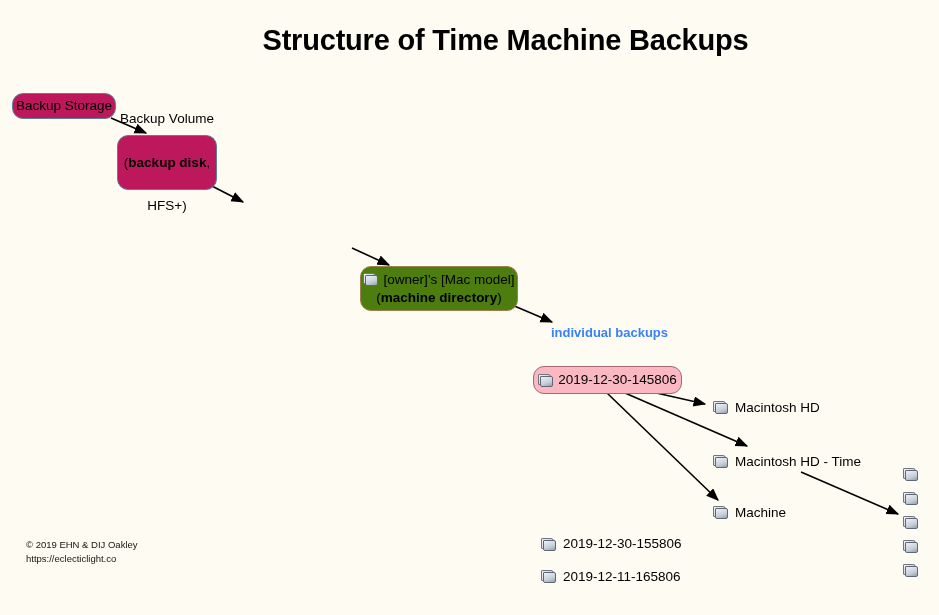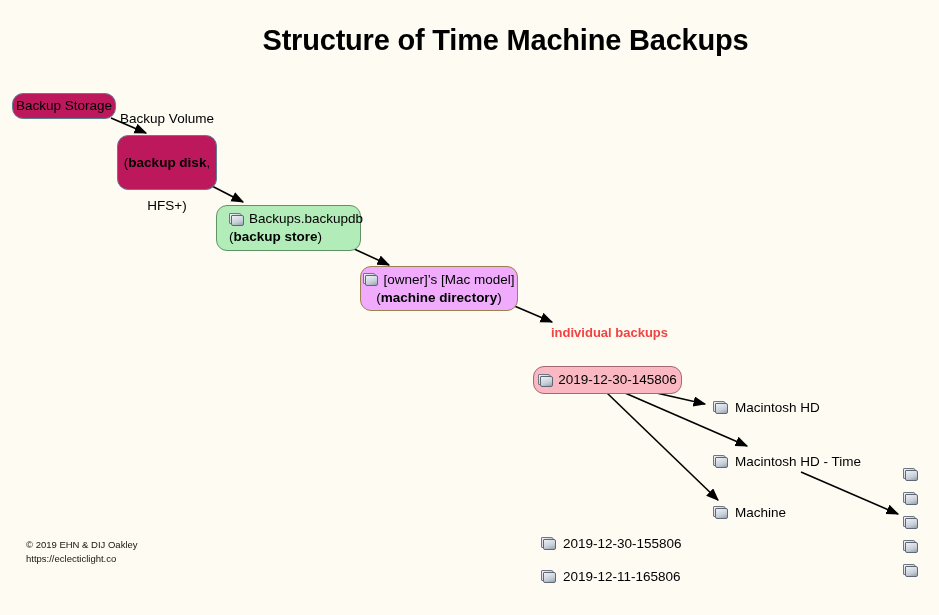--- a/index.html
+++ b/index.html
@@ -58,21 +58,21 @@
     padding: 2px 8px;
   }
   .node .ln {
     white-space: nowrap;
   }
   .node b {
     font-weight: bold;
   }
   .node-blue   { background: #be185d; border-color: #5f7f93; }
   .node-green  { background: #b2ecb8; border-color: #5f9366; }
-  .node-orange { background: #f0abfc; border-color: #9b8150; }
+  .node-orange { background: #4d7c0f; border-color: #9b8150; }
   .node-pink   { background: #f9b8c2; border-color: #a56973; }
 
   
   .folder {
     display: inline-block;
     position: relative;
     width: 15px;
     height: 13px;
     vertical-align: -2px;
     margin-right: 5px;
@@ -104,21 +104,21 @@
     font-size: 13.5px;
     color: #000000;
     white-space: nowrap;
   }
   .leaf .lbl { margin-left: 2px; }
 
   .plain-label {
     position: absolute;
     font-size: 13px;
     font-weight: bold;
-    color: #ef4444;
+    color: #3b82f6;
     white-space: nowrap;
   }
 
   .stack-folder {
     position: absolute;
     width: 15px;
     height: 13px;
   }
 
   .credit {
@@ -159,30 +159,20 @@
   <div class="node node-blue" style="left:12px; top:93px; width:104px; height:26px;">
     <span class="ln">Backup Storage</span>
   </div>
 
   <div class="node node-blue" style="left:117px; top:135px; width:100px; height:55px;gap:26px;">
     <span class="ln">Backup Volume</span>
     <span class="ln">(<b>backup disk</b>,</span>
     <span class="ln">HFS+)</span>
   </div>
 
-  <div class="node node-green" style="left:216px; top:205px; width:145px; height:46px; align-items:flex-start; padding-left:12px;">
-    <span class="ln" style="display:flex;align-items:center;">
-      <span class="folder">
-          <span class="f-back"></span>
-          <span class="f-front"></span>
-        </span>
-      <span>Backups.backupdb</span>
-    </span>
-    <span class="ln">(<b>backup store</b>)</span>
-  </div>
 
   <div class="node node-orange" style="left:360px; top:266px; width:158px; height:45px;">
     <span class="ln" style="display:flex;align-items:center;">
       <span class="folder">
           <span class="f-back"></span>
           <span class="f-front"></span>
         </span>
       <span>[owner]’s [Mac model]</span>
     </span>
     <span class="ln">(<b>machine directory</b>)</span>
@@ -215,21 +205,21 @@
   </div>
 
   <div class="leaf" style="left:713px; top:505px;">
     <span class="folder">
         <span class="f-back"></span>
         <span class="f-front"></span>
       </span>
     <span class="lbl">Machine</span>
   </div>
 
-  <div class="leaf" style="left:541px; top:536px;">
+  <div class="leaf" style="left:541px; top:536px;align-items:flex-end;">
     <span class="folder">
         <span class="f-back"></span>
         <span class="f-front"></span>
       </span>
     <span class="lbl">2019-12-30-155806</span>
   </div>
 
   <div class="leaf" style="left:541px; top:569px;">
     <span class="folder">
         <span class="f-back"></span>

